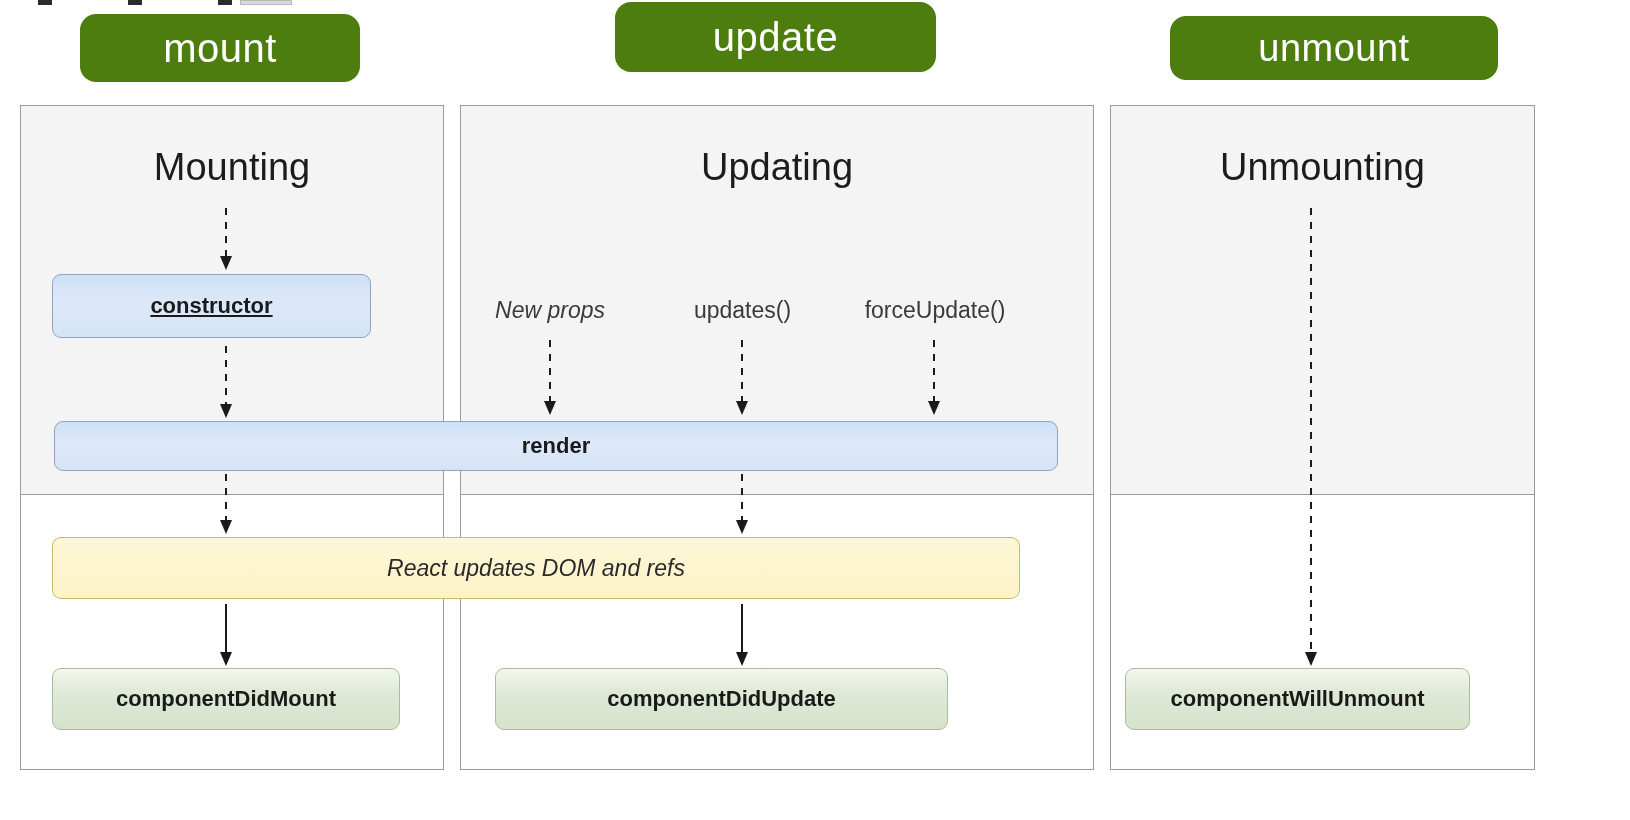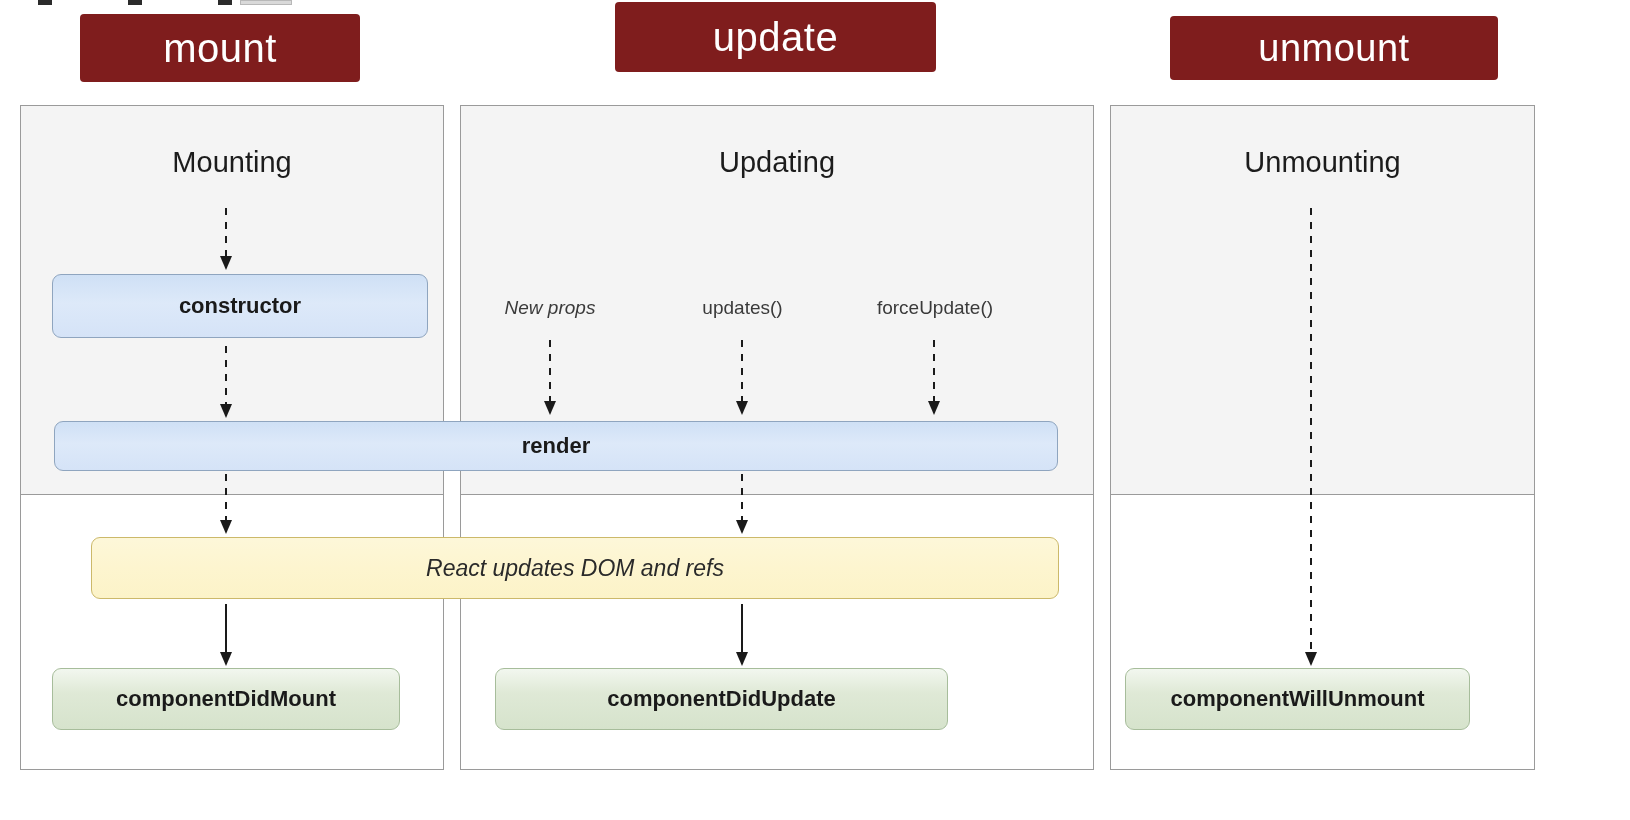--- a/index.html
+++ b/index.html
@@ -14,23 +14,23 @@
     position: relative;
     width: 1630px;
     height: 820px;
     overflow: hidden;
     background: #ffffff;
   }
 
   
   .badge {
     position: absolute;
-    background: #7f1d1d;
+    background: #4d7c0f;
     color: #ffffff;
-    border-radius: 4px;
+    border-radius: 16px;
     display: flex;
     align-items: center;
     justify-content: center;
     font-family: "Liberation Sans", sans-serif;
     font-weight: 400;
     letter-spacing: .5px;
     white-space: nowrap;
   }
   #badge-mount   { left: 80px;   top: 14px;  width: 280px; height: 68px; font-size: 40px; }
   #badge-update  { left: 615px;  top: 2px;   width: 321px; height: 70px; font-size: 40px; }
@@ -75,21 +75,21 @@
     background: #f4f4f4;
     border-bottom: 1px solid #9a9a9a;
     box-sizing: border-box;
   }
 
   .panel-title {
     position: absolute;
     left: 0; right: 0;
     top: 40px;
     text-align: center;
-    font-size: 29px;
+    font-size: 38px;
     font-weight: 400;
     color: #1c1c1c;
     font-family: "Liberation Sans", sans-serif;
   }
 
   
   .lc-box {
     position: absolute;
     border-radius: 9px;
     box-sizing: border-box;
@@ -111,31 +111,31 @@
     font-weight: normal;
     font-style: italic;
     font-size: 23px;
     color: #2a2a2a;
   }
   .lc-green {
     background: linear-gradient(to bottom, #f2f7ef 0%, #dfe9d6 40%, #d6e3cc 100%);
     border: 1px solid #a7bd9b;
   }
 
-  #box-constructor     { left: 52px;  top: 274px; width: 376px; height: 64px; }
+  #box-constructor     { left: 52px;  top: 274px; width: 319px; height: 64px; text-decoration: underline; }
   #box-render          { left: 54px;  top: 421px; width: 1004px; height: 50px; z-index: 6; }
-  #box-react-updates   { left: 52px;  top: 537px; width: 968px; height: 62px; z-index: 6; margin-left: 39px; }
+  #box-react-updates   { left: 52px;  top: 537px; width: 968px; height: 62px; z-index: 6; }
   #box-did-mount       { left: 52px;  top: 668px; width: 348px; height: 62px; }
   #box-did-update      { left: 495px; top: 668px; width: 453px; height: 62px; }
   #box-will-unmount    { left: 1125px; top: 668px; width: 345px; height: 62px; }
 
   
   .trigger-label {
     position: absolute;
-    font-size: 19px;
+    font-size: 23px;
     color: #3a3a3a;
     white-space: nowrap;
     text-align: center;
     font-family: "Liberation Sans", sans-serif;
   }
   #trig-new-props    { left: 460px; top: 297px; width: 180px; font-style: italic; }
   #trig-set-state    { left: 660px; top: 297px; width: 165px; }
   #trig-force-update { left: 845px; top: 297px; width: 180px; }
 
   

